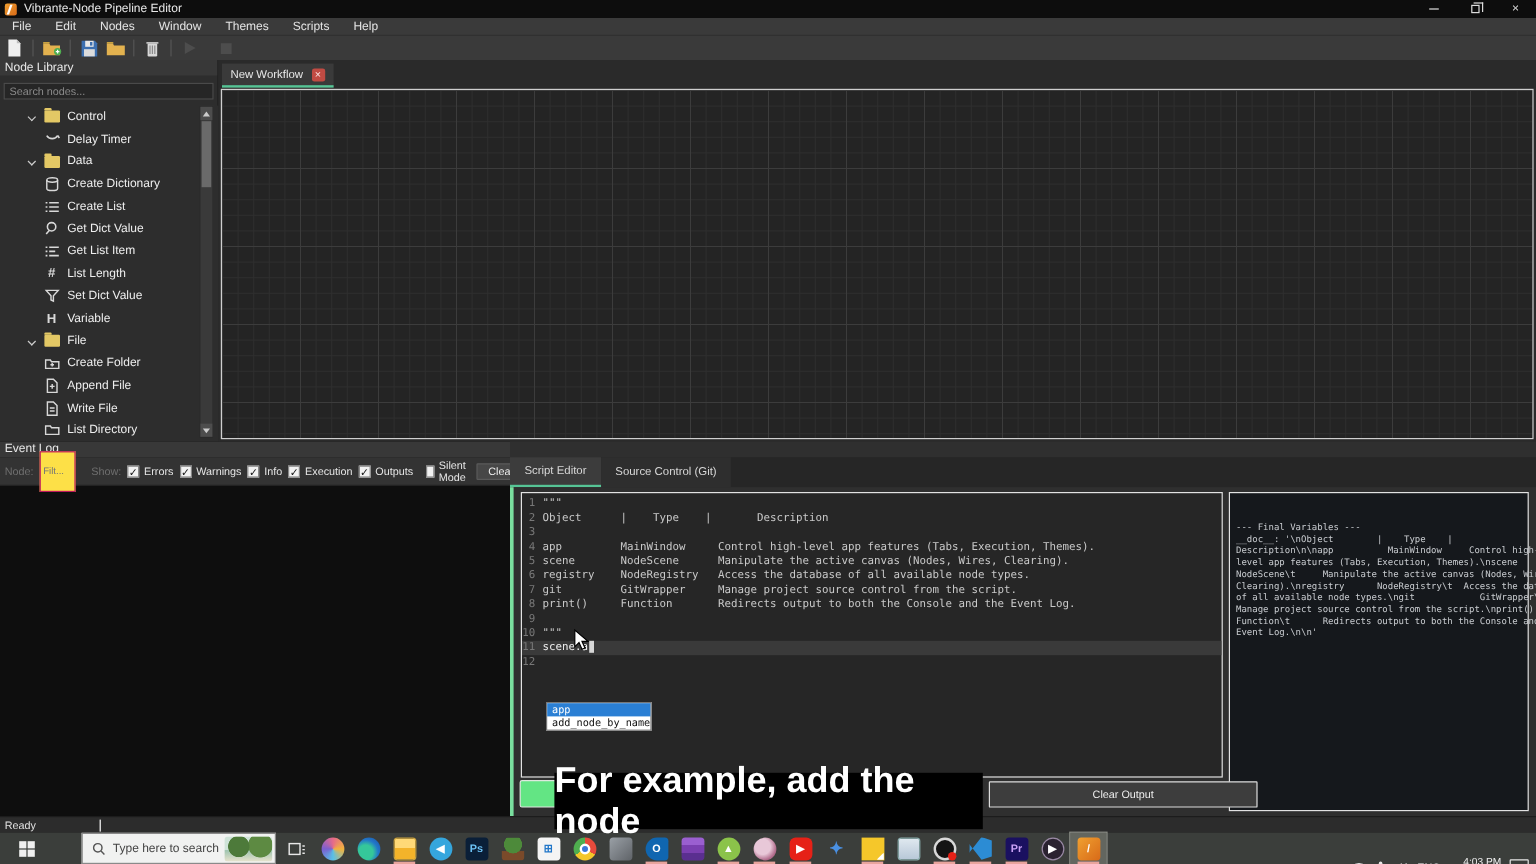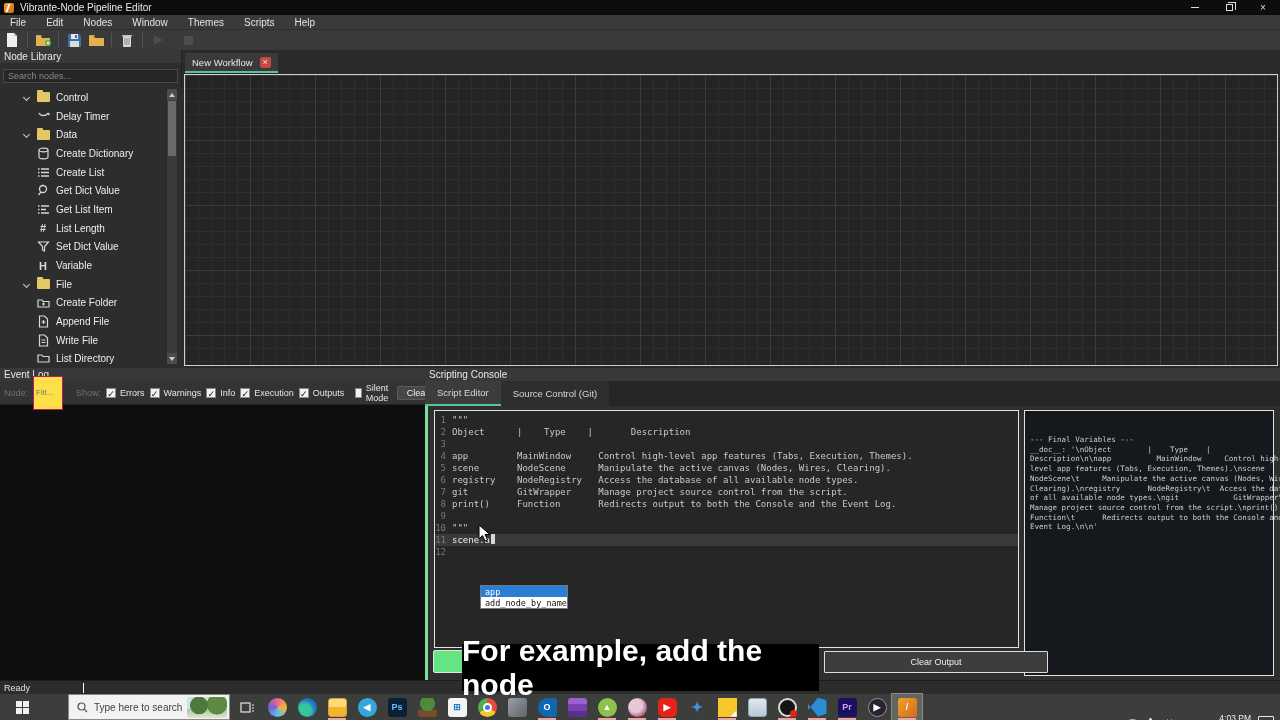--- a/index.html
+++ b/index.html
@@ -76,21 +76,21 @@
   .cs-pane { position:absolute; left:0; top:38px; width:855px; height:274px; background:#2f2f2f; border-left:3px solid #7adf9f; }
 
   .editor { position:absolute; left:6px; top:4px; width:585px; height:238px; background:#262626; border:1px solid #e2e2e2; overflow:hidden; padding-top:3px; }
   .code-line { display:flex; height:12px; font-family:"DejaVu Sans Mono",monospace; font-size:9px; line-height:12px; }
   .code-line .num { width:17px; text-align:right; color:#787878; padding-right:6px; flex:0 0 auto; }
   .code-line .txt { white-space:pre; color:#c9c9c9; }
   .code-line.cur { background:#3a3a3a; }
   .code-line.cur .txt { color:#f0f0f0; }
   .caret { display:inline-block; width:4px; height:10px; background:#d7d7d7; vertical-align:middle; margin-left:1px;}
 
-  .autocomplete { position:absolute; left:52px; top:179px; width:88px; background:#fff; border:1px solid #777; font-family:"DejaVu Sans Mono",monospace; font-size:8.5px; z-index:5; }
+  .autocomplete { position:absolute; left:27px; top:179px; width:88px; background:#fff; border:1px solid #777; font-family:"DejaVu Sans Mono",monospace; font-size:8.5px; z-index:5; }
   .ac-item { padding:1px 4px; color:#111; height:11px; line-height:10px; }
   .ac-item.sel { background:#2a7fd4; color:#fff; }
 
   .output-panel { position:absolute; left:596px; top:4px; width:250px; height:266px; background:#15181c; border:1px solid #e2e2e2; padding:24px 5px 5px 5px; }
   .output-panel pre { font-family:"DejaVu Sans Mono",monospace; font-size:7.5px; line-height:9.7px; color:#c9ccd0; white-space:pre; }
 
   .run-btn { position:absolute; left:5px; top:244px; width:88px; height:23px; background:#63e584; border:1px solid #dfe8df; border-radius:2px; }
   .clear-output-btn { position:absolute; left:396px; top:245px; width:224px; height:22px; background:#3d3d3d; border:1px solid #dcdcdc; color:#eee; font-size:9px; display:flex; align-items:center; justify-content:center; border-radius:1px; }
 
   
@@ -373,21 +373,20 @@
           </span>
         <span class="cb-wrap" style="margin-left:6px;">
             <span class="cb"></span>
             <span>Silent Mode</span>
           </span>
         <button class="clear-btn">Clear</button>
       </div>
     </div>
 
     <div class="console">
-      <div class="panel-header">Scripting Console</div>
       <div class="cs-tabs">
         <span class="cs-tab active">Script Editor</span>
         <span class="cs-tab">Source Control (Git)</span>
       </div>
       <div class="cs-pane">
         <div class="editor">
           <div class="code-line">
               <span class="num">1</span>
               <span class="txt">"""</span>
             </div>

